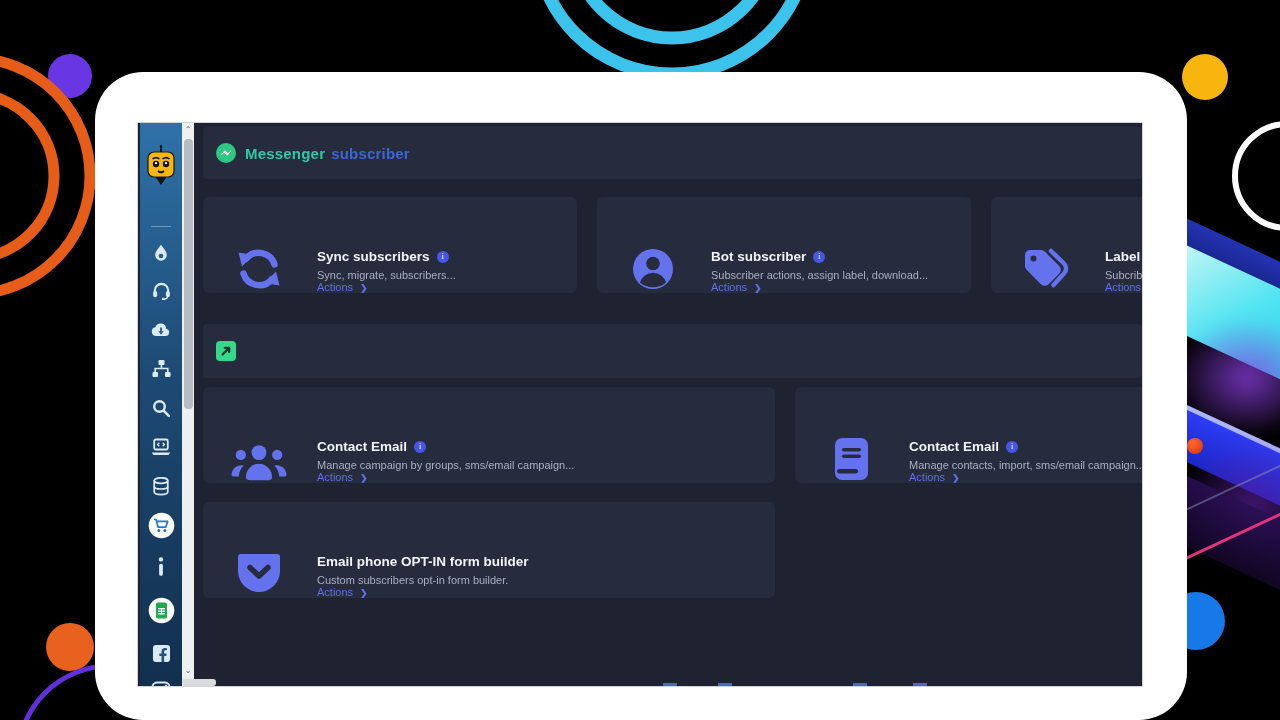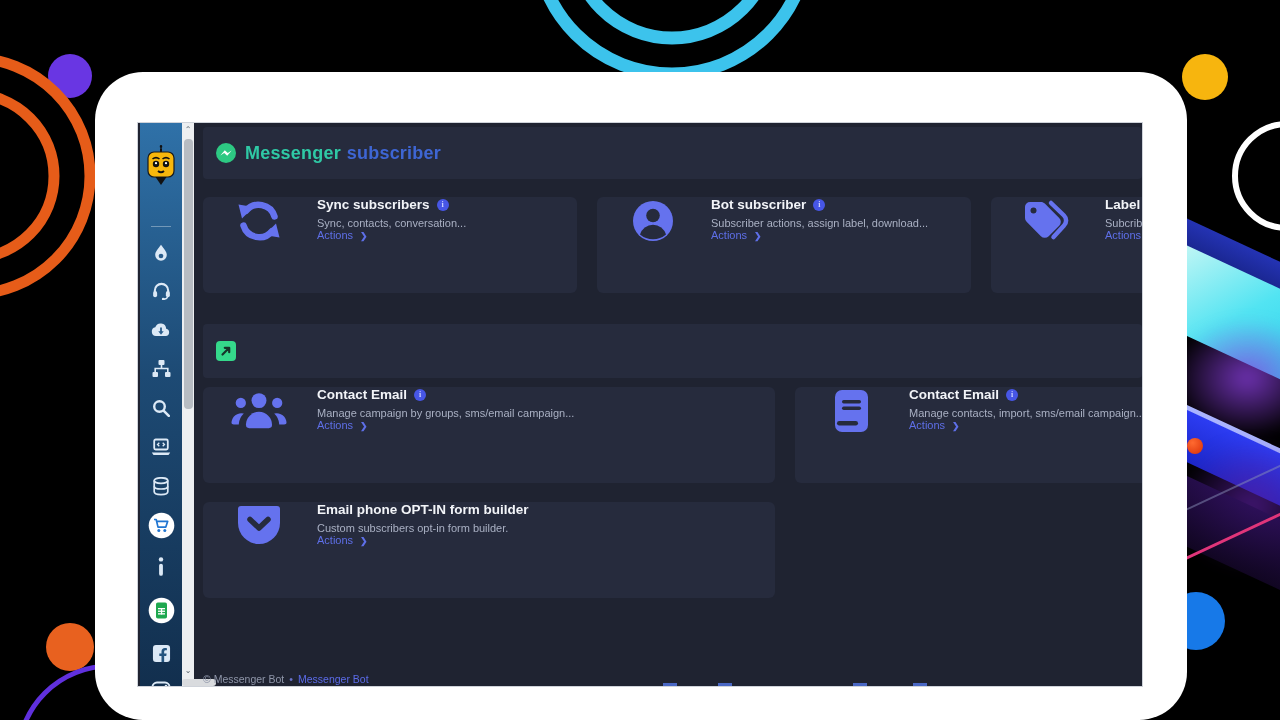--- a/index.html
+++ b/index.html
@@ -38,26 +38,26 @@
   
   #vscroll{position:absolute;left:44px;top:0;width:12px;height:563px;background:#edeff1;}
   .scroll-arrow{position:absolute;left:0;width:12px;height:14px;color:#525e68;font-size:8px;line-height:14px;text-align:center;cursor:pointer;}
   #vthumb{position:absolute;left:1.5px;top:16px;width:9px;height:270px;background:#b7bcc2;border-radius:4px;cursor:pointer;}
   #hstub{position:absolute;left:44px;top:556px;width:34px;height:7px;background:#d9dbde;border-radius:3px;}
 
   
   #content{position:absolute;left:65px;top:0;width:939px;}
   .band{height:52px;background:#262b3d;border-radius:4px;display:flex;align-items:center;padding-left:13px;box-sizing:border-box;}
   .band .sicon{width:20px;height:20px;margin-right:9px;flex:none;}
-  .band-title{font-size:18px;font-weight:bold;letter-spacing:.2px;}
+  .band-title{font-size:15px;font-weight:bold;letter-spacing:.2px;}
   .tt-primary{color:#2fc9a5;}
   .tt-secondary{color:#3e66d4;margin-left:6px;}
 
   .cardrow{display:flex;gap:20px;}
-  .tile{flex:none;height:96px;background:#262b3d;border-radius:6px;display:flex;align-items:flex-start;
+  .tile{flex:none;height:96px;background:#262b3d;border-radius:6px;display:flex;align-items:flex-end;
         padding-left:28px;box-sizing:border-box;overflow:hidden;}
   .tile.narrow{width:374px;}
   .tile.wide{width:572px;}
   .tile .ticon{width:56px;flex:none;margin-right:30px;display:flex;justify-content:center;}
   .tile-body{min-width:0;}
   .tile-title{font-size:13.5px;font-weight:bold;color:#f2f4f8;white-space:nowrap;display:flex;align-items:center;}
   .info-badge{display:inline-flex;width:12px;height:12px;border-radius:50%;background:#4756e6;color:#cdd3ff;
               font-size:8px;font-weight:bold;justify-content:center;align-items:center;margin-left:7px;font-family:"Liberation Serif",serif;}
   .tile-desc{font-size:11px;color:#a9b0c3;margin-top:5px;white-space:nowrap;}
   .tile-action{font-size:11px;color:#5e6fe8;margin-top:0;cursor:pointer;white-space:nowrap;}
@@ -234,21 +234,21 @@
               </g>
               <polygon fill="#6572ee" points="3.5,7.5 18.5,10 7,21.5"></polygon>
               <polygon fill="#6572ee" points="44.5,40.5 29.5,38 41,26.5"></polygon>
             </svg>
           </span>
           <span class="tile-body">
             <span class="tile-title">
               <span>Sync subscribers</span>
               <span class="info-badge">i</span>
             </span>
-            <div class="tile-desc">Sync, contacts, conversation...</div>
+            <div class="tile-desc">Sync, migrate, subscribers...</div>
             <div class="tile-action"><span>Actions</span><span class="chev">❯</span></div>
           </span>
         </div>
         <div class="tile narrow">
           <span class="ticon">
             <svg width="48" height="48" viewBox="0 0 48 48">
               <circle cx="24" cy="24" r="20" fill="#6572ee"></circle>
               <circle cx="24" cy="18.5" r="6.8" fill="#262b3d"></circle>
               <path d="M11 37.5a13.5 13.5 0 0 1 26 0 20 20 0 0 1-26 0z" fill="#262b3d"></path>
             </svg>
@@ -337,22 +337,19 @@
           </span>
           <span class="tile-body">
             <span class="tile-title">
               <span>Email phone OPT-IN form builder</span>
             </span>
             <div class="tile-desc">Custom subscribers opt-in form builder.</div>
             <div class="tile-action"><span>Actions</span><span class="chev">❯</span></div>
           </span>
         </div>
       </div>
-      <div id="footer">
-      <span>© Messenger Bot</span><span class="bullet">•</span><a>Messenger Bot</a>
-    </div>
   </div>
 
   <div class="peek" style="left:525px"></div>
   <div class="peek" style="left:580px"></div>
   <div class="peek" style="left:715px"></div>
   <div class="peek" style="left:775px"></div>
 </div>
 
 </body></html>

